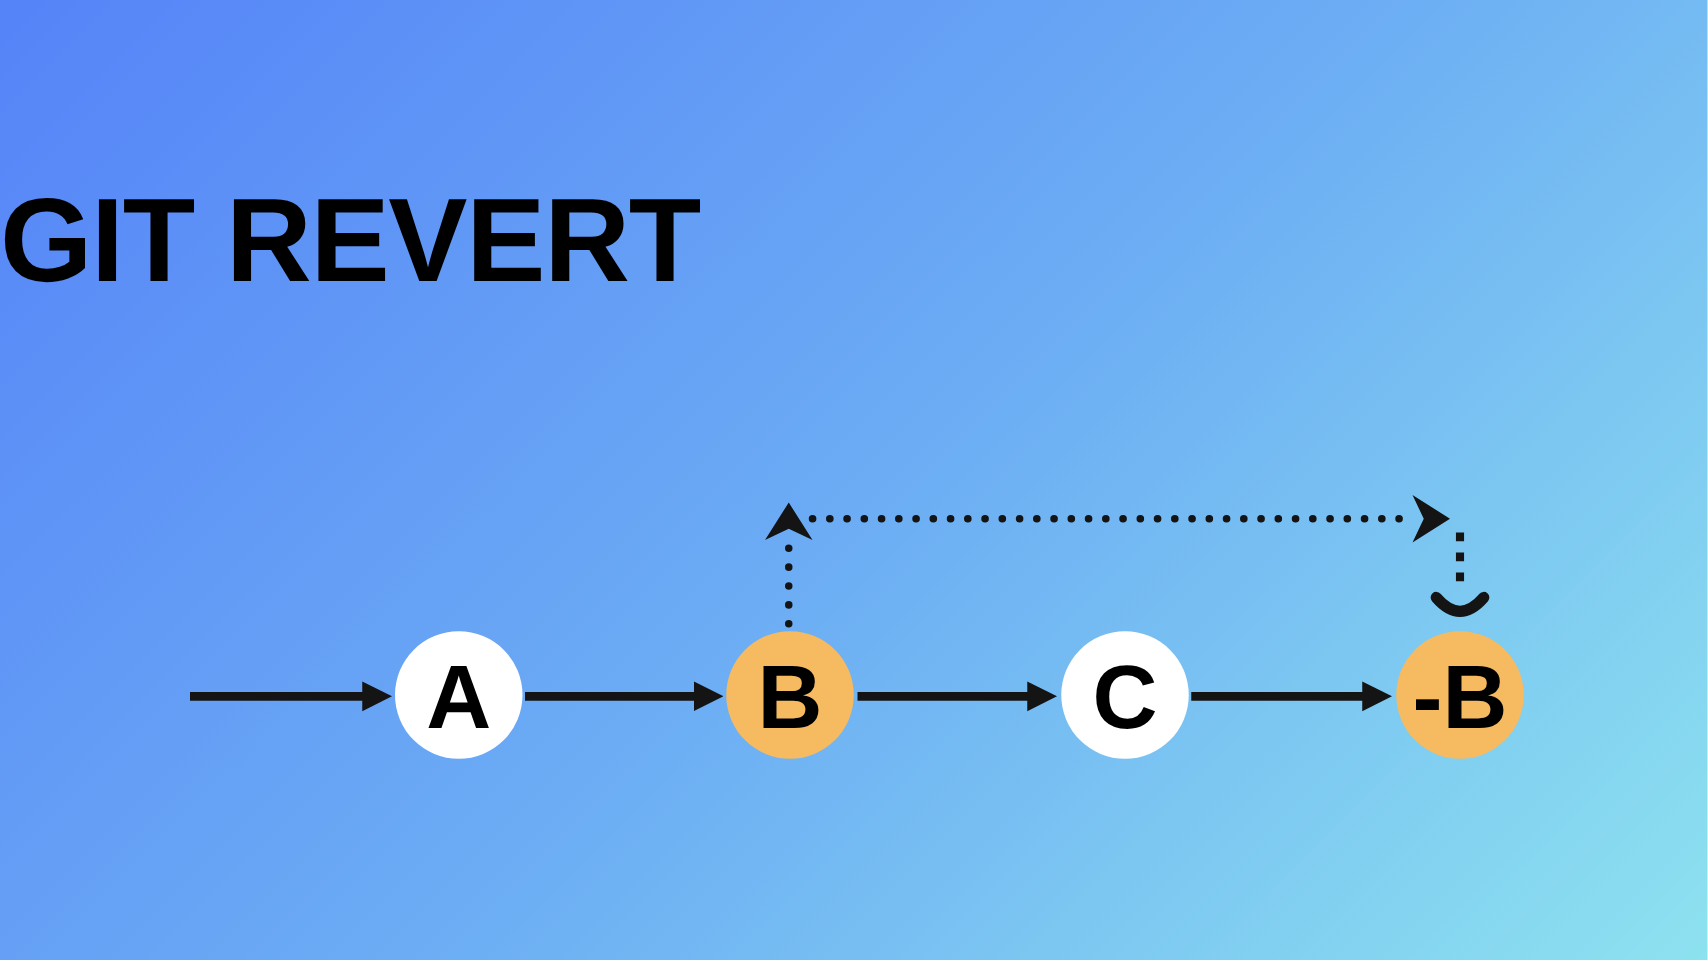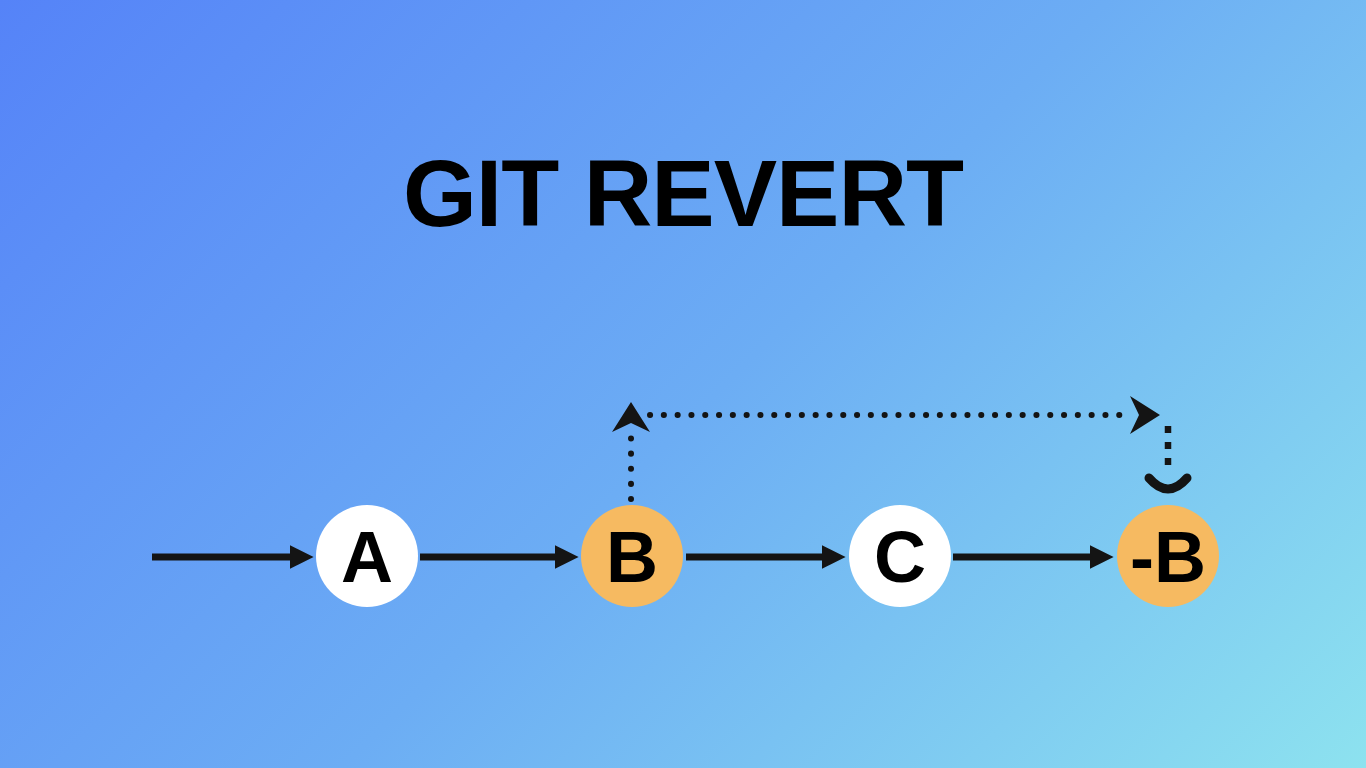--- a/index.html
+++ b/index.html
@@ -15,21 +15,20 @@
     background: linear-gradient(135deg,
       var(--background-top, #5583f8) 0%,
       var(--background-middle, #6cadf4) 52%,
       var(--background-bottom, #8de2ef) 100%);
   }
   .title {
     position: absolute;
     top: 146px;
     left: 0;
     right: 0;
-    text-align: center;
     font-size: 95px;
     font-weight: bold;
     letter-spacing: -1px;
     line-height: 1;
     color: var(--text, #000000);
   }
   svg.graph {
     position: absolute;
     top: 0;
     left: 0;

